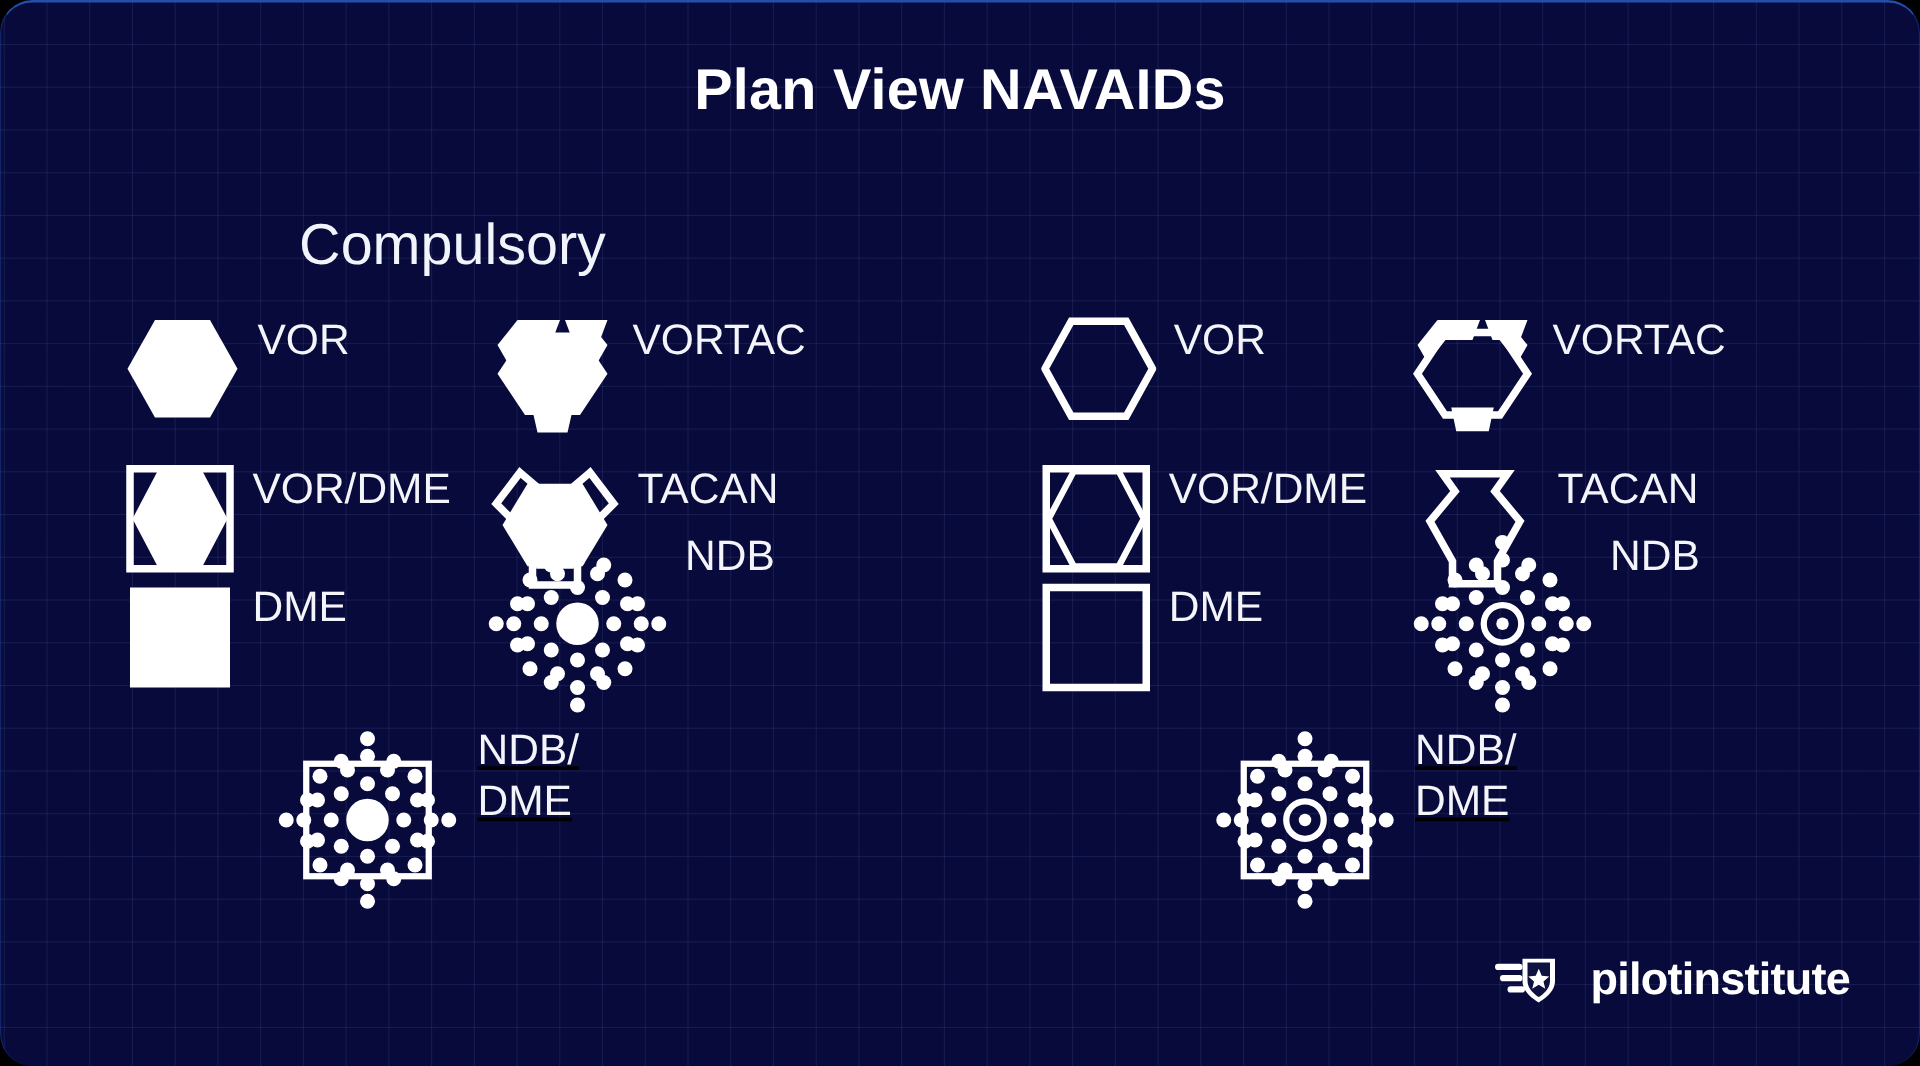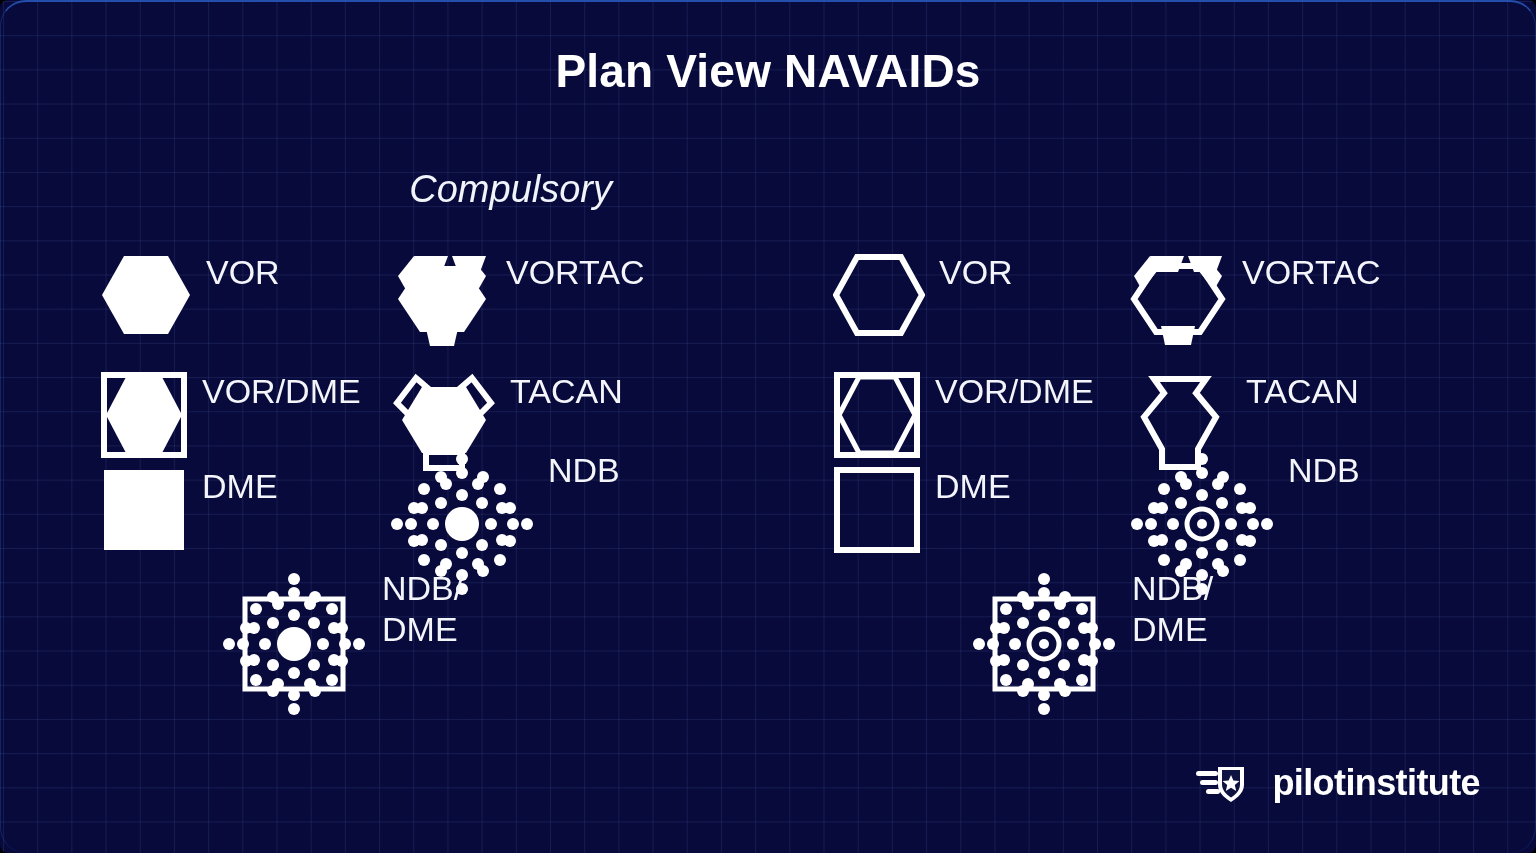--- a/index.html
+++ b/index.html
@@ -13,21 +13,21 @@
     overflow: hidden;
     font-family: "Liberation Sans", sans-serif;
   }
 
   #card {
     position: absolute;
     left: 0; top: 0;
     width: 1536px;
     height: 853px;
     box-sizing: border-box;
-    border-radius: 8px;
+    border-radius: 26px;
     background-color: #080a3c;
     background-image:
       linear-gradient(to right, rgba(120,150,220,0.13) 1px, transparent 1px),
       linear-gradient(to bottom, rgba(120,150,220,0.13) 1px, transparent 1px);
     background-size: 34.2px 34.2px;
     background-position: 3px 1px;
     overflow: hidden;
   }
   #card-edge {
     position: absolute;
@@ -50,25 +50,24 @@
     text-align: center;
     color: #ffffff;
     font-size: 46px;
     font-weight: bold;
     letter-spacing: 0.2px;
   }
 
   .col-head {
     position: absolute;
     color: #f2f4fb;
-    font-size: 38px;
+    font-size: 46px;
     font-weight: 400;
-    text-align: right;
+    text-align: center;
     width: 500px;
-    font-style: italic;
   }
   #head-compulsory { left: 112px; top: 168px; }
   #head-noncompulsory { left: 849px; top: 168px; }
 
   .item {
     position: absolute;
     display: flex;
   }
   .sym {
     position: relative;
@@ -88,22 +87,22 @@
   .r1 { top: 252px; }
   .r2 { top: 371px; }
   .r3 { top: 466px; }
 
   .c1a { left: 100px; }
   .c1b { left: 392px; }
   .c2a { left: 833px; }
   .c2b { left: 1128px; }
 
   
-  .ndb-row { top: 450px; }
-  .ndbdme-row { top: 568px; }
+  .ndb-row { top: 425px; }
+  .ndbdme-row { top: 580px; text-decoration: underline; }
 
   #logo {
     position: absolute;
     right: 56px;
     bottom: 48px;
     display: flex;
     align-items: center;
     justify-content: flex-end;
   }
   #logo-text {

